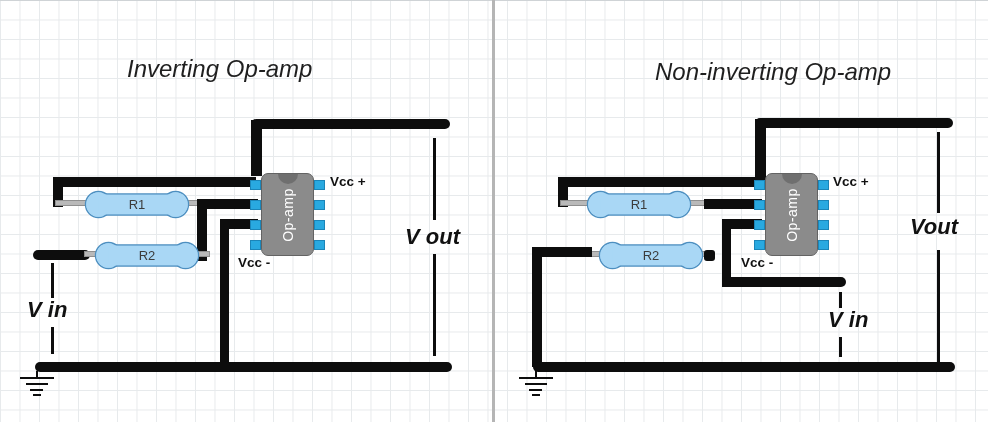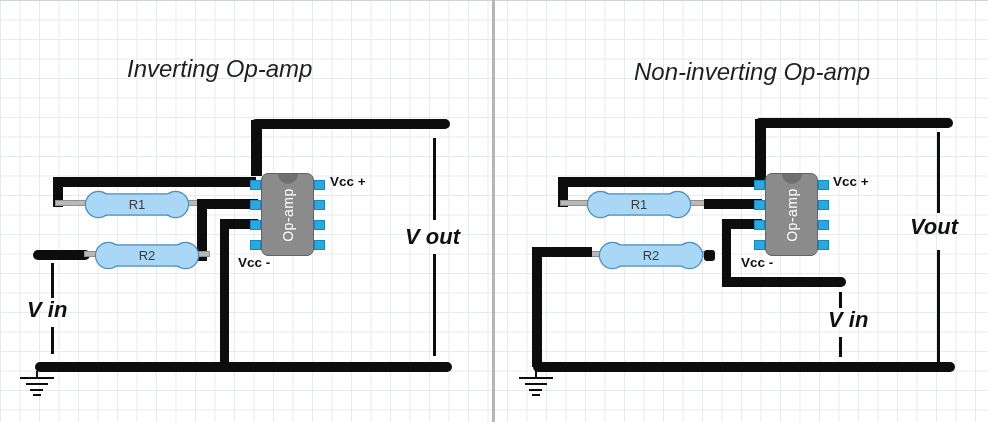--- a/index.html
+++ b/index.html
@@ -76,21 +76,21 @@
   .l-chip { left:250px; top:173px; }
   .l-vccp { left:330px; top:174px; }
   .l-vccm { left:238px; top:255px; }
   .l-gnd-stem { left:36px; top:371px; height:7px; }
   .l-gnd-b1 { left:20px; top:377px; width:34px; }
   .l-gnd-b2 { left:26px; top:383px; width:22px; }
   .l-gnd-b3 { left:30px; top:389px; width:13px; }
   .l-gnd-b4 { left:33px; top:394px; width:8px; }
 
   
-  .r-title { left:634px; top:58px; }
+  .r-title { left:655px; top:58px; }
   .r-out-v { left:755px; top:119px; width:11px; height:69px; }
   .r-out-h { left:755px; top:118px; width:198px; height:10px; }
   .r-vout-a { left:937px; top:132px; height:81px; }
   .r-vout-b { left:937px; top:250px; height:112px; }
   .r-vout-label { left:910px; top:214px; }
   .r-fb-h { left:558px; top:177px; width:202px; height:10px; }
   .r-fb-v { left:558px; top:177px; width:10px; height:30px; }
   .r-r1-lead-l { left:560px; top:200px; width:30px; }
   .r-r1 { left:586px; top:190px; }
   .r-r1-lead-r { left:688px; top:200px; width:22px; }

